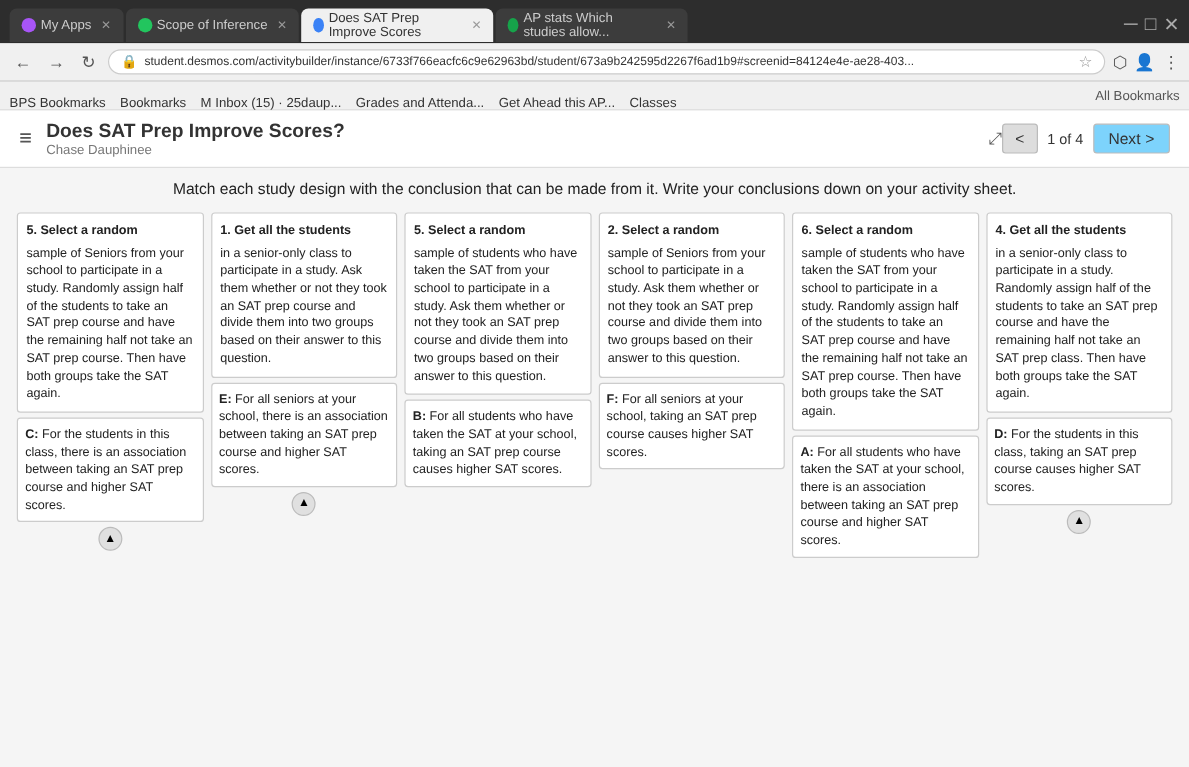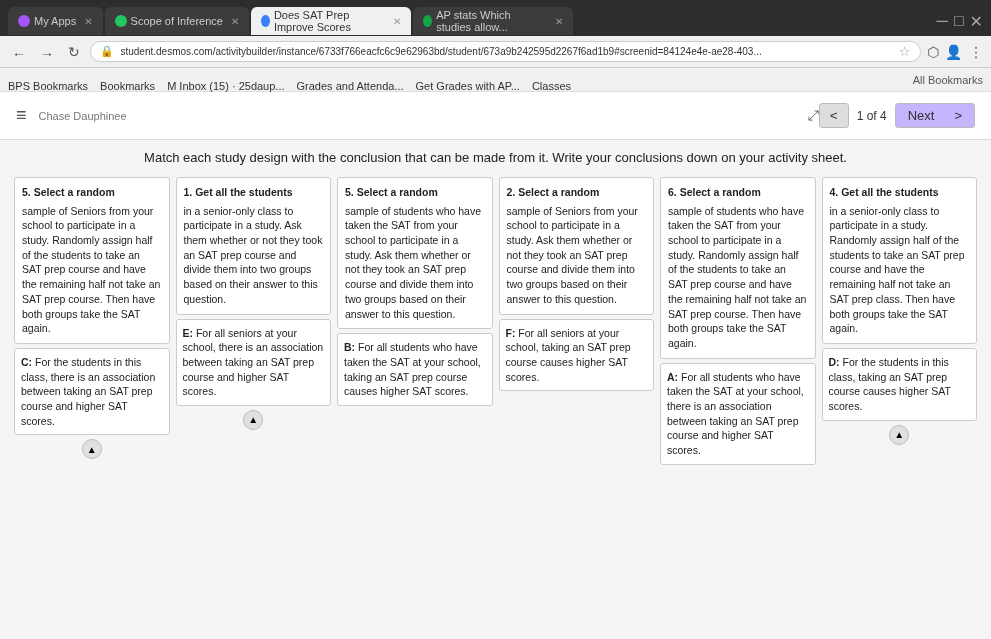--- a/index.html
+++ b/index.html
@@ -31,21 +31,21 @@
     
     .app-header { background: #fff; padding: 6px 16px; display: flex; align-items: center; border-bottom: 1px solid #ddd; height: 48px; }
     .hamburger { font-size: 18px; color: #555; cursor: pointer; margin-right: 12px; }
     .app-title-block { flex: 1; }
     .app-title { font-size: 16px; font-weight: 600; color: #333; }
     .app-subtitle { font-size: 11px; color: #777; }
     .expand-icon { font-size: 14px; color: #555; cursor: pointer; margin: 0 auto; }
     .nav-controls { display: flex; align-items: center; gap: 8px; }
     .nav-arrow { background: #ddd; border: 1px solid #bbb; color: #333; padding: 4px 10px; cursor: pointer; font-size: 13px; border-radius: 3px; }
     .page-indicator { font-size: 12px; color: #333; }
-    .next-btn { background: #c4b5fd; border: 1px solid #bbb; color: #333; padding: 4px 12px; cursor: pointer; font-size: 13px; border-radius: 3px; display: flex; align-items: center; gap: 20px; }
+    .next-btn { background: #7dd3fc; border: 1px solid #bbb; color: #333; padding: 4px 12px; cursor: pointer; font-size: 13px; border-radius: 3px; display: flex; align-items: center; gap: 4px; }
 
     
     .main-content { background: #f5f5f5; padding: 10px 14px; height: calc(639px - 36px - 32px - 24px - 48px); overflow-y: auto; }
     .instructions { text-align: center; font-size: 13px; color: #222; margin-bottom: 12px; padding: 0 20px; }
 
     
     .cards-grid { display: grid; grid-template-columns: repeat(6, 1fr); gap: 6px; }
     .card { background: #fff; border: 1px solid #ccc; border-radius: 3px; padding: 7px; font-size: 10.5px; color: #222; line-height: 1.4; position: relative; }
     .card-number { font-weight: 600; margin-bottom: 4px; }
     .card-conclusion { background: #fff; border: 1px solid #ccc; border-radius: 3px; padding: 6px; font-size: 10.5px; color: #222; line-height: 1.4; margin-top: 4px; }
@@ -98,29 +98,30 @@
       <span>👤</span>
       <span>⋮</span>
     </div>
   </div>
 
   <div class="bookmarks-bar">
     <a>BPS Bookmarks</a>
     <a>Bookmarks</a>
     <a>M Inbox (15) · 25daup...</a>
     <a>Grades and Attenda...</a>
-    <a>Get Grades with AP...</a>
+    <a>Get Ahead this AP...</a>
     <a>Classes</a>
     <span class="bookmarks-right">All Bookmarks</span>
   </div>
 </div>
 
 <div class="app-header">
   <span class="hamburger">≡</span>
   <div class="app-title-block">
+    <div class="app-title">Does SAT Prep Improve Scores?</div>
     <div class="app-subtitle">Chase Dauphinee</div>
   </div>
   <span class="expand-icon">⤢</span>
   <div class="nav-controls">
     <button class="nav-arrow">&lt;</button>
     <span class="page-indicator">1 of 4</span>
     <button class="next-btn">
       <span>Next</span>
       <span>&gt;</span>
     </button>

